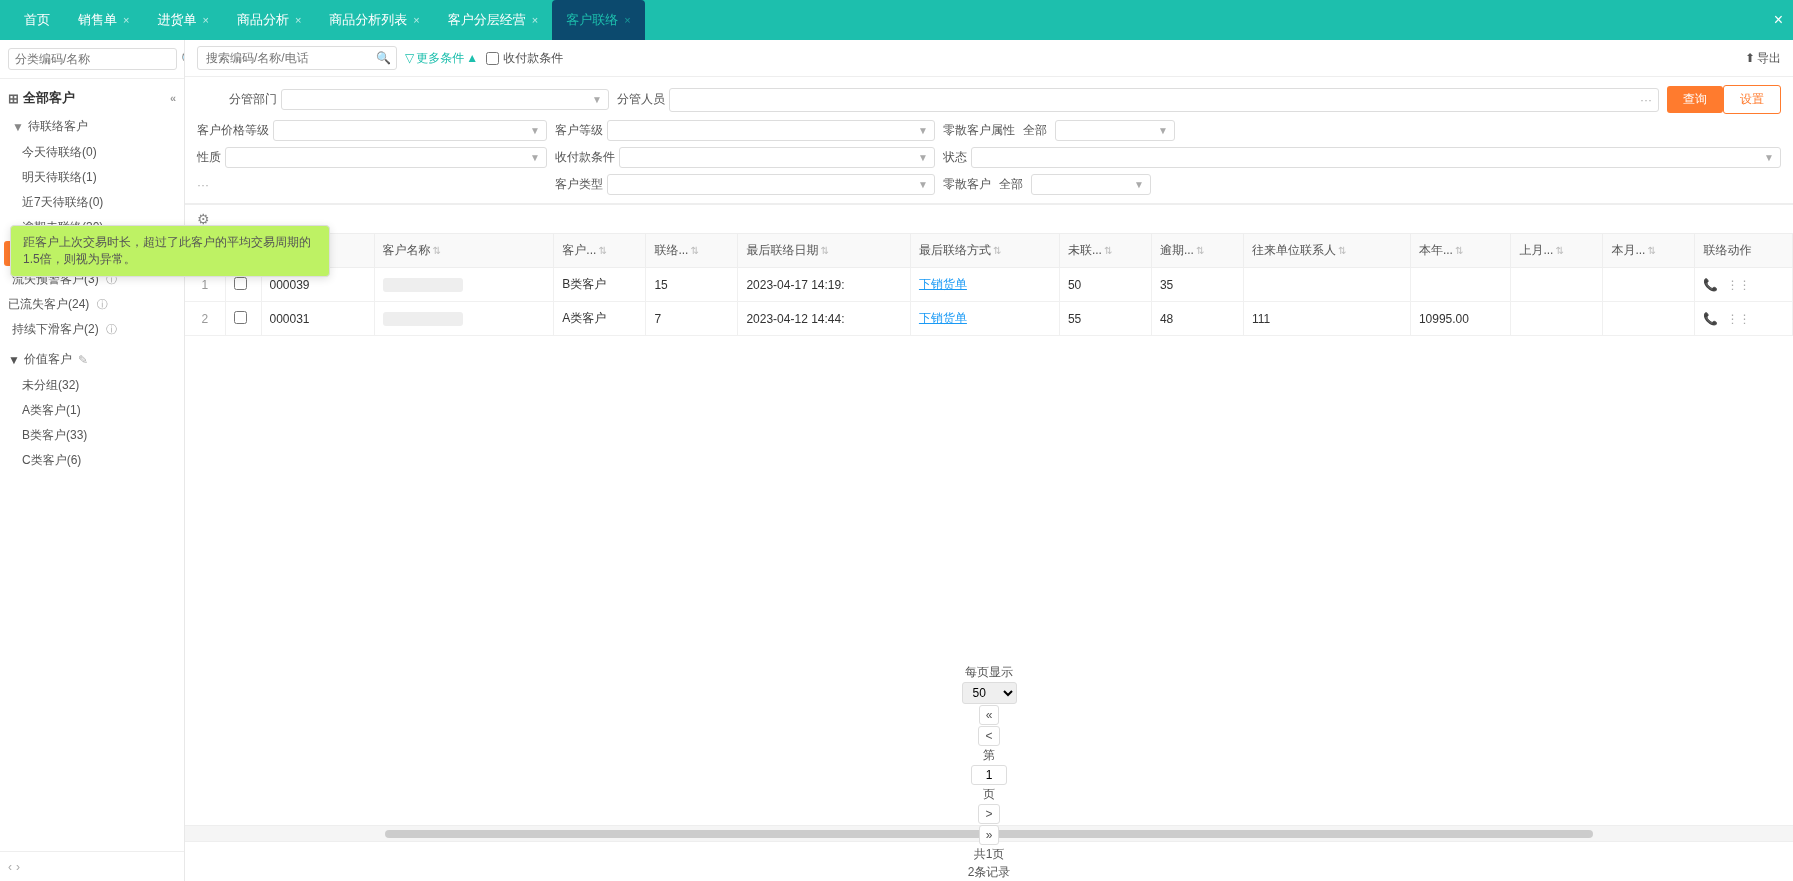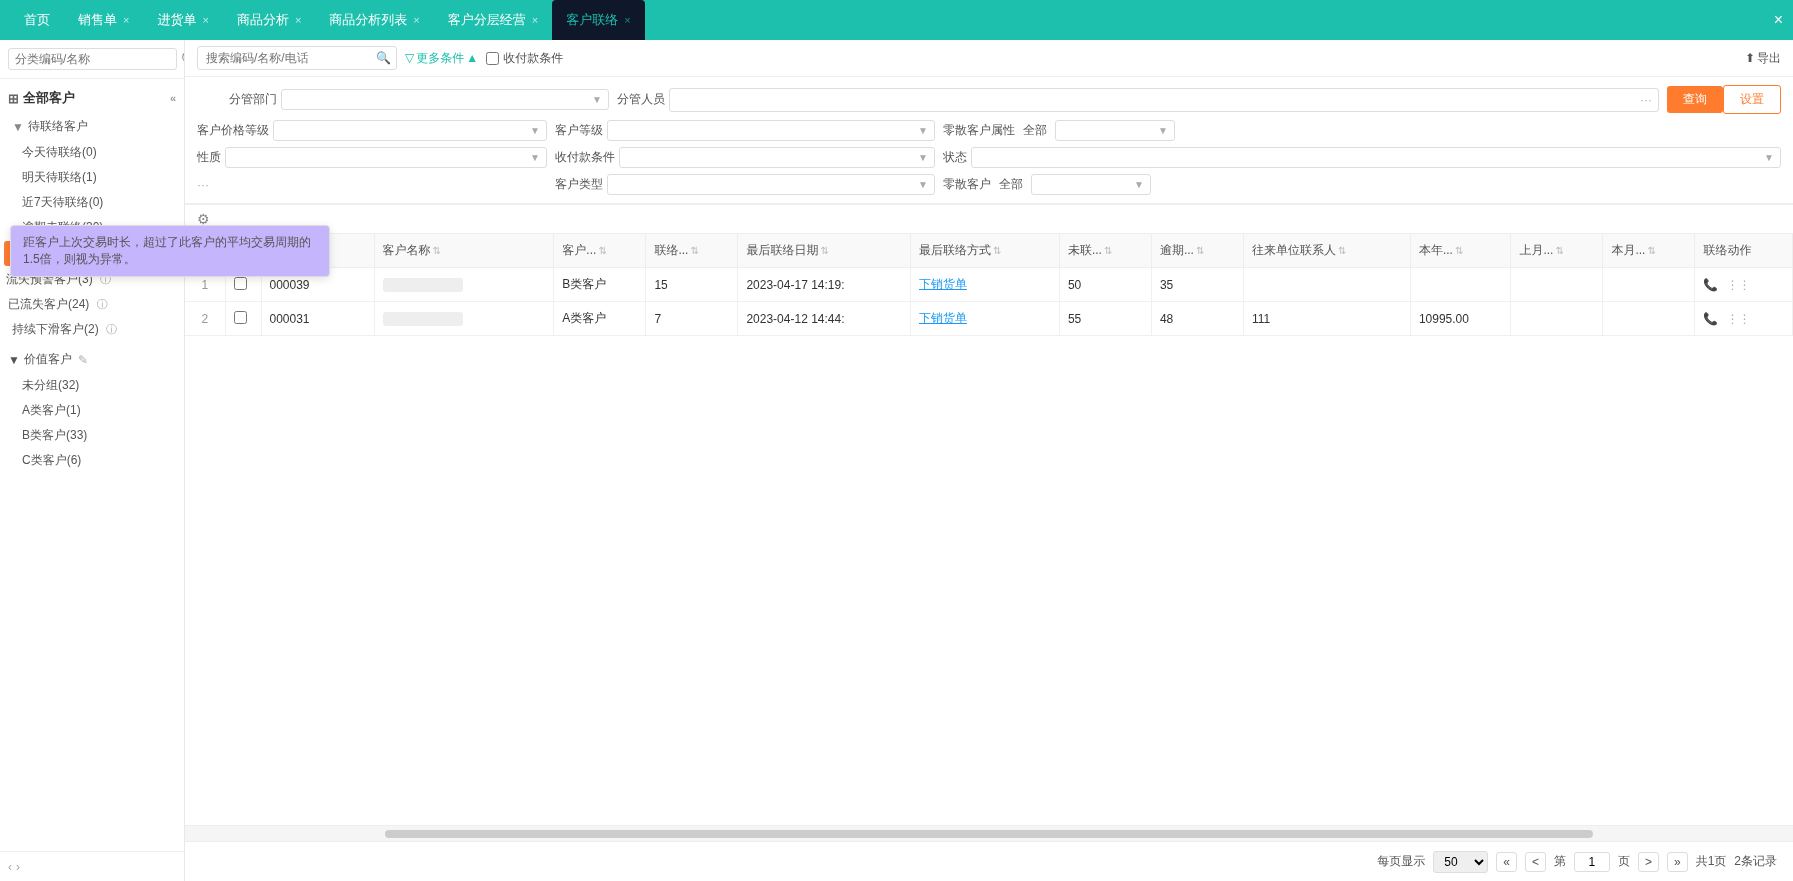--- a/index.html
+++ b/index.html
@@ -18,21 +18,21 @@
     .top-nav .nav-item {
       padding: 0 14px;
       height: 40px;
       display: flex;
       align-items: center;
       font-size: 13px;
       cursor: pointer;
       white-space: nowrap;
     }
     .top-nav .nav-item.active {
-      background: #0f172a;
+      background: #0c4a6e;
       color: #1dbfad;
       border-radius: 4px 4px 0 0;
     }
     .top-nav .nav-item .close-x {
       margin-left: 6px;
       font-size: 11px;
       opacity: 0.7;
     }
     .top-nav .close-btn {
       position: absolute;
@@ -332,24 +332,25 @@
 
     
     .pagination {
       height: 40px;
       background: white;
       border-top: 1px solid #eee;
       display: flex;
       align-items: center;
       justify-content: flex-end;
       padding: 0 16px;
-      gap: 8px;
+      gap: 1px;
       font-size: 12px;
       color: #555;
       flex-shrink: 0;
+      flex-direction: column;
     }
     .pagination .page-size-select {
       border: 1px solid #ddd;
       border-radius: 3px;
       padding: 2px 6px;
       font-size: 12px;
     }
     .pagination .page-btn {
       border: 1px solid #ddd;
       background: white;
@@ -383,21 +384,21 @@
       border-radius: 4px;
       margin: 0 200px 0 200px;
       flex: 1;
     }
 
     
     .tooltip-box {
       position: absolute;
       top: 225px;
       left: 10px;
-      background: #c4b5fd;
+      background: #bef264;
       border: 1px solid #ddd;
       border-radius: 4px;
       padding: 8px 12px;
       font-size: 12px;
       color: #555;
       box-shadow: 0 2px 8px rgba(0,0,0,0.12);
       max-width: 320px;
       z-index: 100;
     }
     .gear-icon { color: #888; cursor: pointer; font-size: 14px; }
@@ -471,21 +472,21 @@
         <span>近7天待联络(0)</span>
       </div>
       <div class="tree-leaf">
         <span>逾期未联络(30)</span>
       </div>
 
       <div class="tree-leaf sidebar-active-item" style="background:#ff7b2e; color:white; padding-left:12px; margin:1px 4px; border-radius:3px;">
         <span>回购异常客户(2)</span>
         <span style="margin-left:4px; font-size:11px;">ⓘ</span>
       </div>
-      <div class="tree-leaf" style="padding-left:6px;">
+      <div class="tree-leaf" style="padding-left:12px;">
         <span>流失预警客户(3)</span>
         <span style="margin-left:4px; font-size:11px; color:#aaa;">ⓘ</span>
       </div>
       <div class="tree-leaf" style="padding-left:8px;">
         <span>已流失客户(24)</span>
         <span style="margin-left:4px; font-size:11px; color:#aaa;">ⓘ</span>
       </div>
       <div class="tree-leaf" style="padding-left:12px;">
         <span>持续下滑客户(2)</span>
         <span style="margin-left:4px; font-size:11px; color:#aaa;">ⓘ</span>

